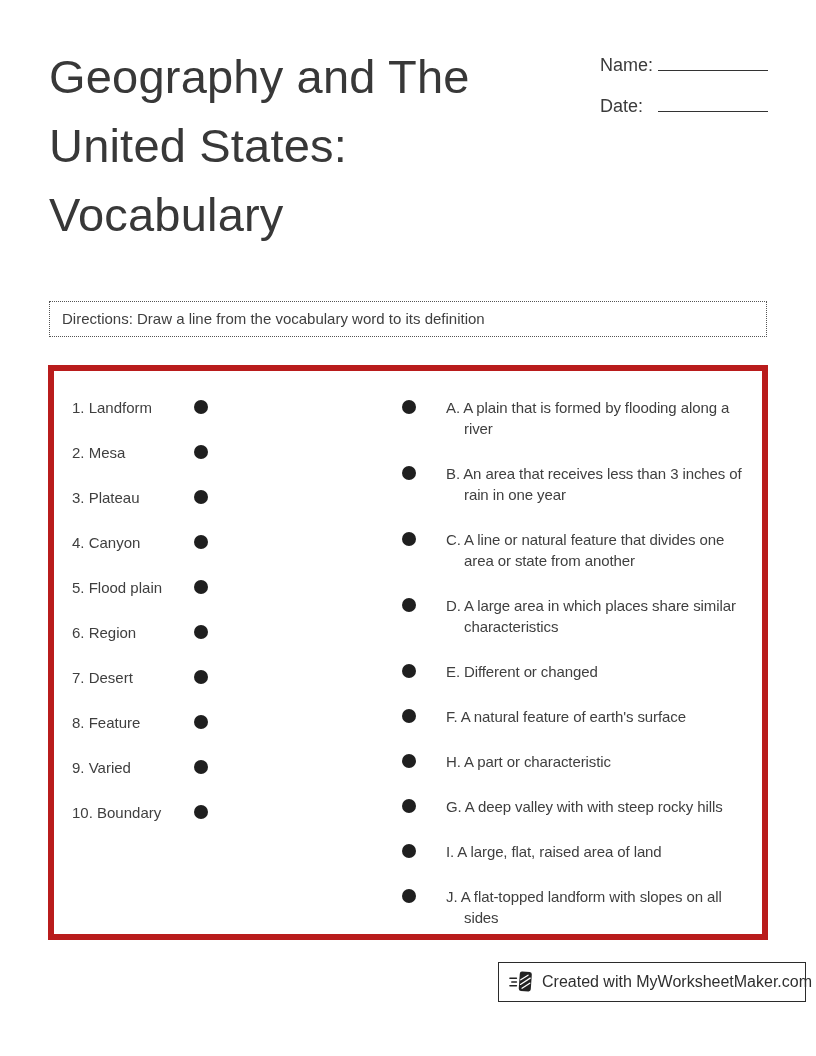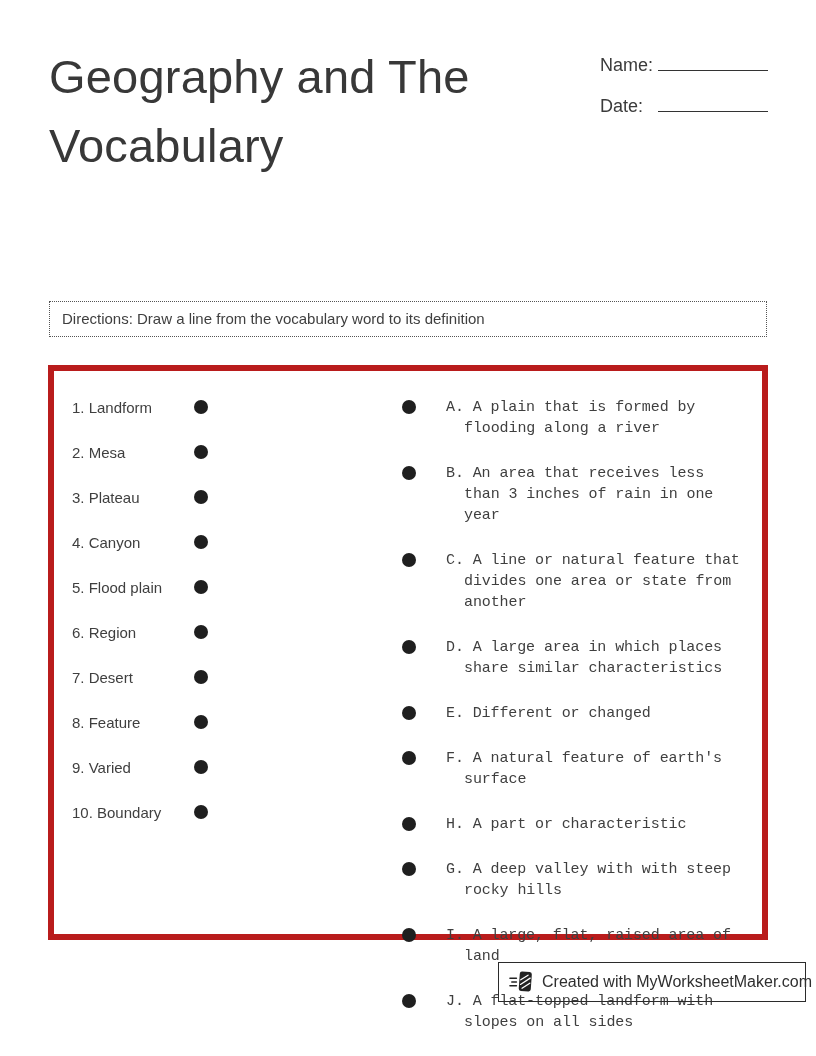--- a/index.html
+++ b/index.html
@@ -25,39 +25,40 @@
   
   .matchbox{
     position:absolute;left:48px;top:365px;width:720px;height:575px;box-sizing:border-box;
     border:6px solid #b91c1c;display:flex;padding:26px 18px 10px 18px;justify-content:center;
   }
   .col-words{width:322px;flex:none;}
   .word-row{display:flex;align-items:flex-start;margin-bottom:24px;height:21px;}
   .word{width:122px;font-size:15px;line-height:21px;color:#3f3f3f;}
   .dot{flex:none;width:14px;height:14px;border-radius:50%;background:#1f1f1f;margin-top:3px;}
   .col-defs{flex:1;}
-  .def-row{display:flex;align-items:flex-start;margin-bottom:24px;font-family:Liberation Mono, monospace;}
+  .def-row{display:flex;align-items:flex-start;margin-bottom:24px;}
   .def-row .dot{margin-left:8px;margin-right:30px;}
   .def{
     max-width:322px;font-size:15px;line-height:21px;color:#3f3f3f;letter-spacing:-0.1px;
     padding-left:18px;text-indent:-18px;
   }
   
   .footer-badge{
     position:absolute;left:498px;top:962px;width:308px;height:40px;box-sizing:border-box;
     border:1.5px solid #2b2b2b;display:flex;align-items:center;padding:16px 10px;
   }
   .footer-logo{flex:none;margin-right:7px;display:block;}
   .footer-text{font-size:16px;color:#2f2f2f;white-space:nowrap;}
 </style>
 </head>
 <body>
 
 <div class="title">
   <div>Geography and The</div>
+  <div>United States:</div>
   <div>Vocabulary</div>
 </div>
 
 <div class="namedate">
   <div class="nd-row">
     <span class="nd-label">Name:</span>
     <span class="nd-line"></span>
   </div>
   <div class="nd-row">
     <span class="nd-label">Date:</span>

